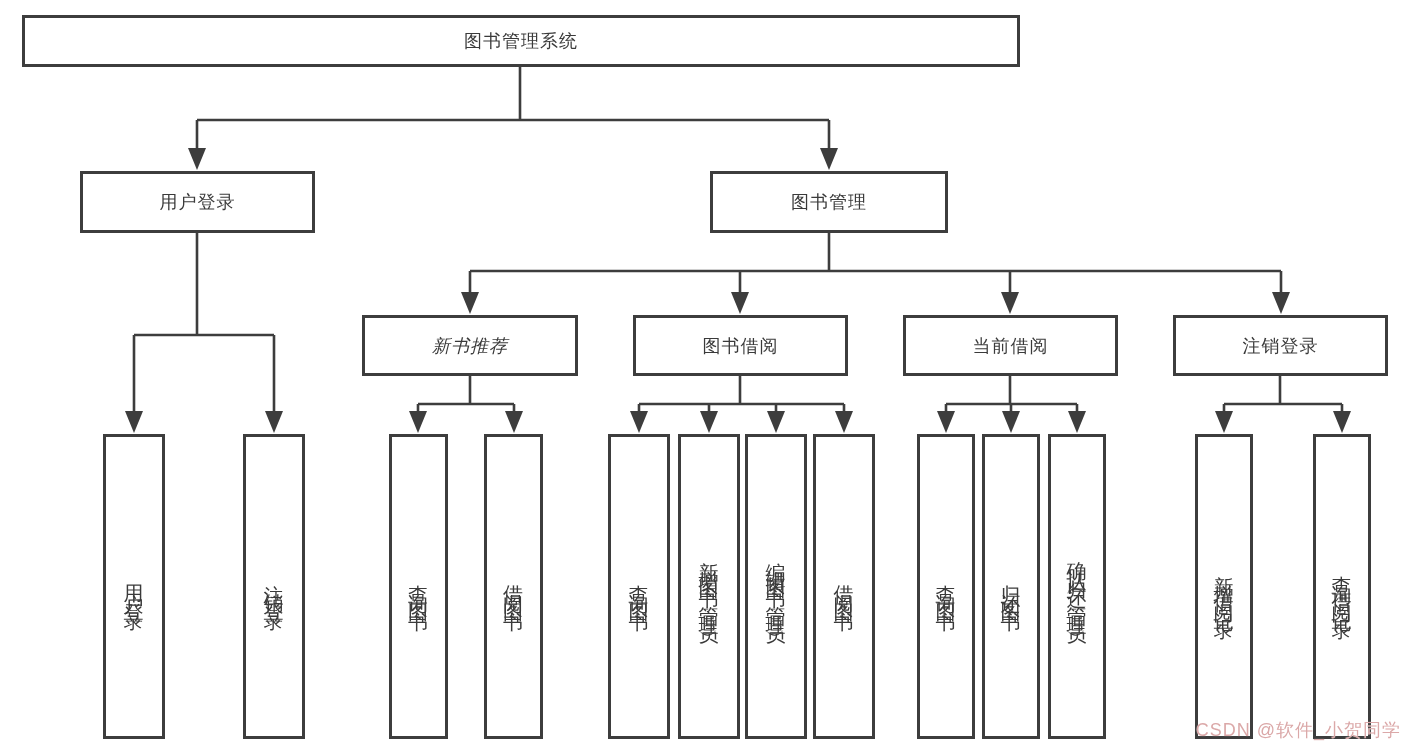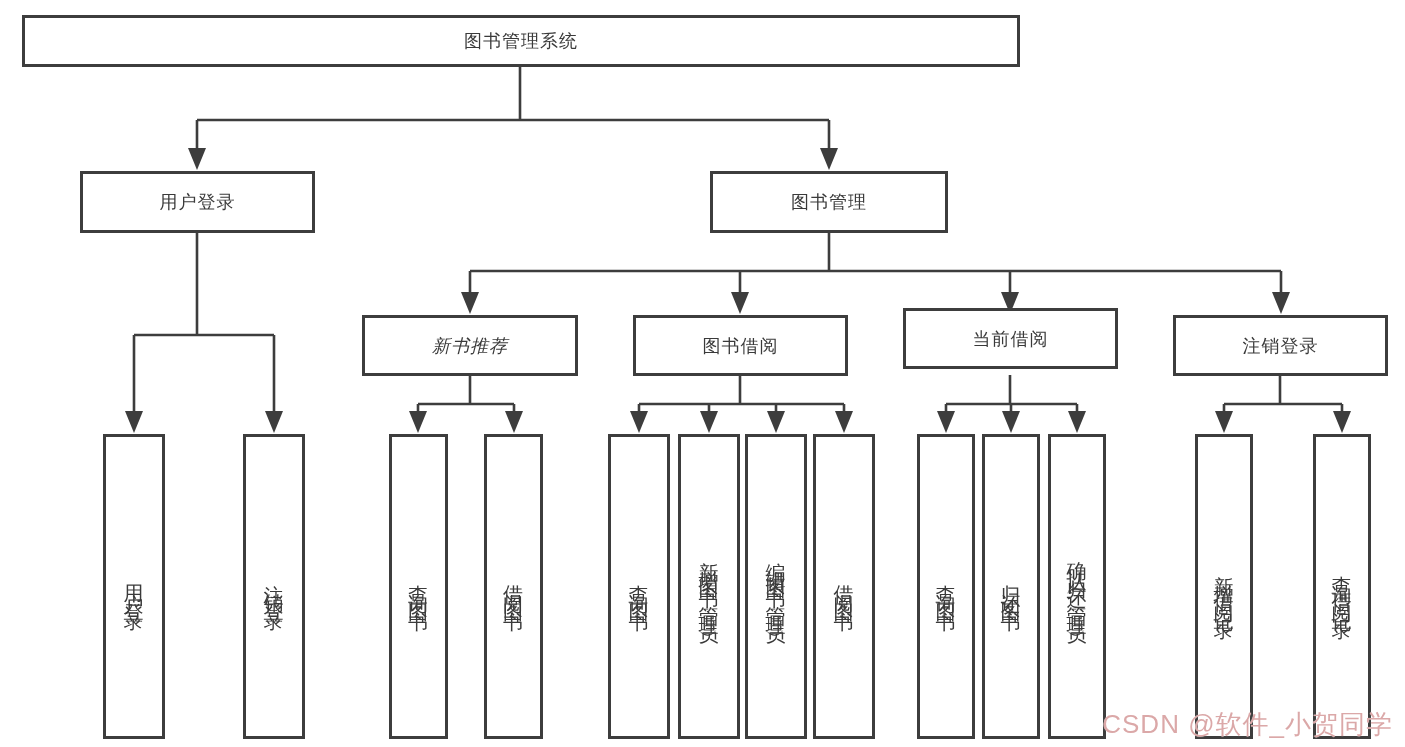--- a/index.html
+++ b/index.html
@@ -62,23 +62,23 @@
   .vtext {
     writing-mode: vertical-rl;
     text-orientation: mixed;
     font-size: 20px;
     letter-spacing: 9px;
     line-height: 1;
     color: var(--text);
   }
   .watermark {
     position: absolute;
-    right: 12px;
+    right: 4px;
     bottom: 2px;
-    font-size: 26px;
+    font-size: 18px;
     letter-spacing: 1px;
     color: var(--watermark);
     text-shadow: 0 0 1px rgba(255,255,255,0.8);
     white-space: nowrap;
   }
 </style>
 </head>
 <body>
 
 <div class="canvas">
@@ -119,21 +119,21 @@
     <polygon points="1333,411 1351,411 1342,433"></polygon>
   </svg>
 
   <div class="box root">图书管理系统</div>
 
   <div class="box h" style="left:80px; top:171px; width:235px;">用户登录</div>
   <div class="box h" style="left:710px; top:171px; width:238px;">图书管理</div>
 
   <div class="box h" style="left:362px; top:315px; width:216px; height:61px;font-style:italic;">新书推荐</div>
   <div class="box h" style="left:633px; top:315px; width:215px; height:61px;">图书借阅</div>
-  <div class="box h" style="left:903px; top:308px; width:215px; height:61px;">当前借阅</div>
+  <div class="box h" style="left:903px; top:315px; width:215px; height:61px;">当前借阅</div>
   <div class="box h" style="left:1173px; top:315px; width:215px; height:61px;">注销登录</div>
 
   <div class="box leaf" style="left:103px; width:62px;">
     <span class="vtext">用户登录</span>
   </div>
   <div class="box leaf" style="left:243px; width:62px;">
     <span class="vtext">注销登录</span>
   </div>
 
   <div class="box leaf" style="left:389px; width:59px;">

